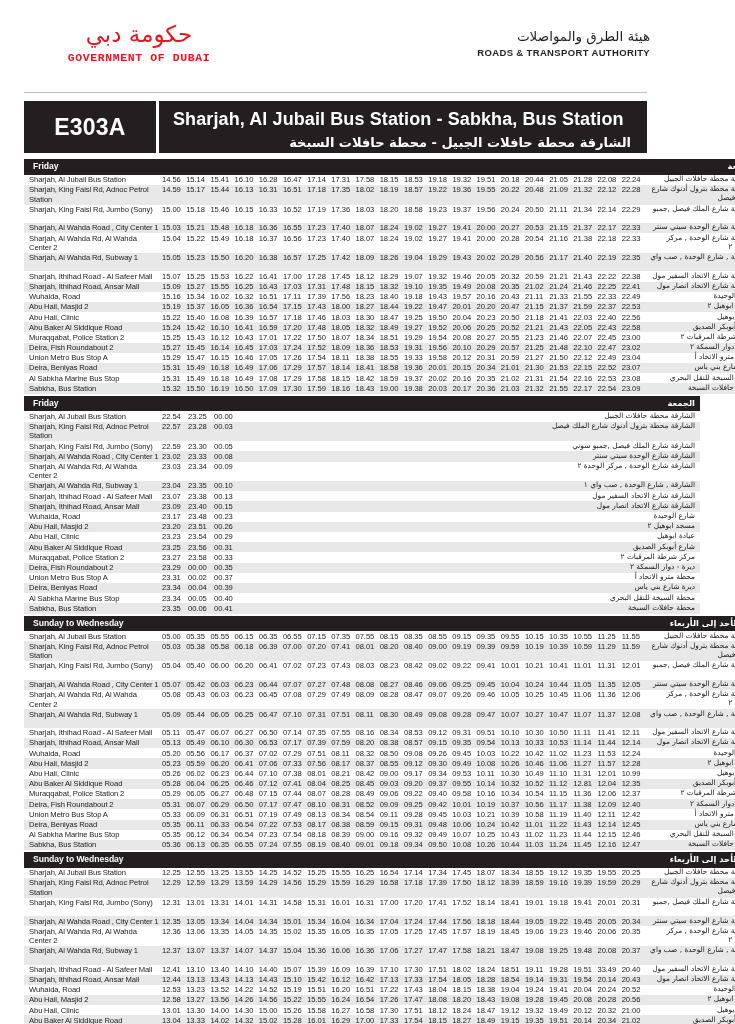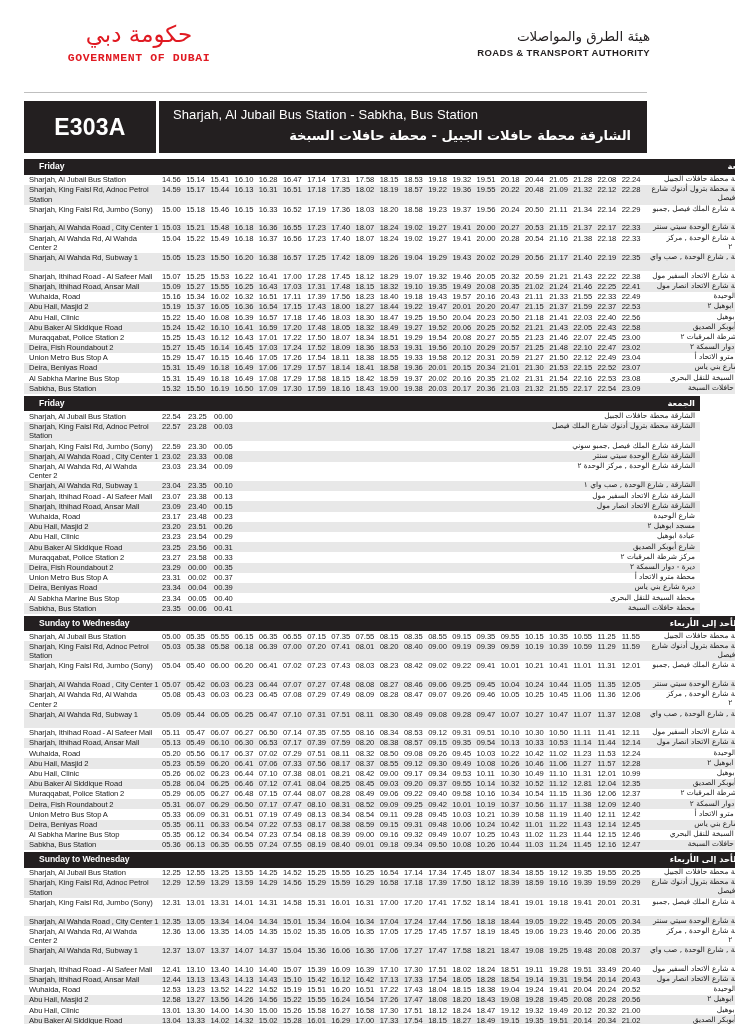--- a/index.html
+++ b/index.html
@@ -125,22 +125,22 @@
   }
   .route-names {
     flex: 1;
     background: #231f20;
     color: #ffffff;
     margin-left: 3px;
     padding: 5px 12px 0 14px;
     box-sizing: border-box;
   }
   .route-en {
-    font-size: 13px;
-    font-weight: 400;
+    font-size: 18px;
+    font-weight: 700;
     letter-spacing: 0.1px;
     line-height: 1.45;
   }
   .route-ar {
     font-family: "DejaVu Sans", sans-serif;
     font-size: 13px;
     font-weight: 700;
     direction: rtl;
     text-align: right;
     line-height: 1.5;
@@ -156,21 +156,21 @@
     width: 100%;
     border-collapse: collapse;
     table-layout: fixed;
     margin-bottom: 2px;
   }
   .tt .day-head td {
     background: #231f20;
     color: #ffffff;
     font-size: 8.6px;
     font-weight: 700;
-    padding: 2px 5px 3px 15px;
+    padding: 2px 5px 3px 9px;
     line-height: 1.25;
   }
   .tt .day-head td.ar {
     font-family: "DejaVu Sans", sans-serif;
     direction: rtl;
     text-align: right;
     font-size: 8.4px;
   }
   .tt td {
     font-size: 7.6px;

